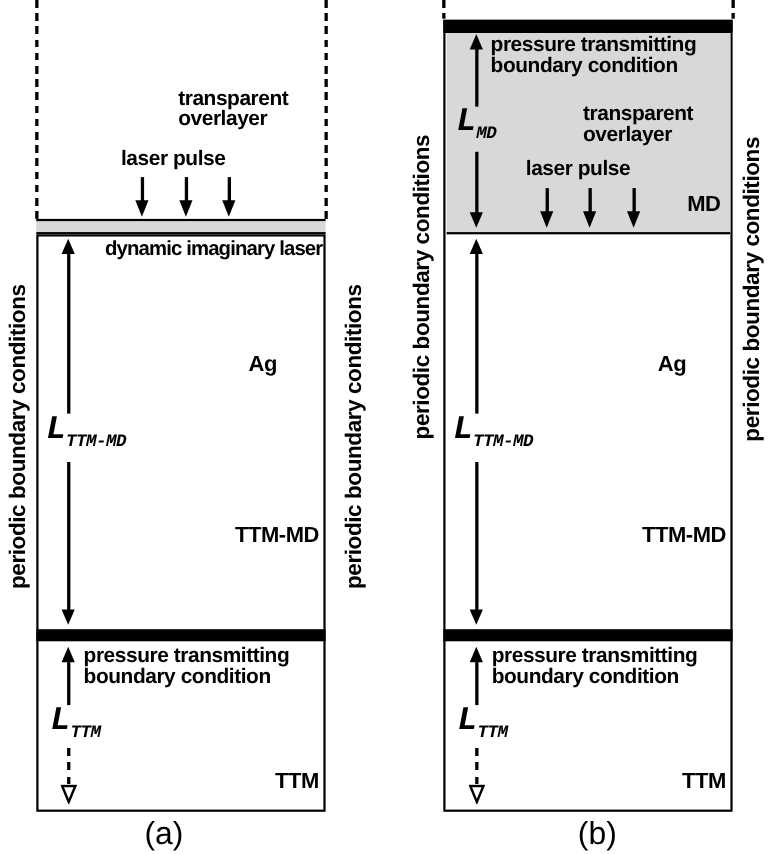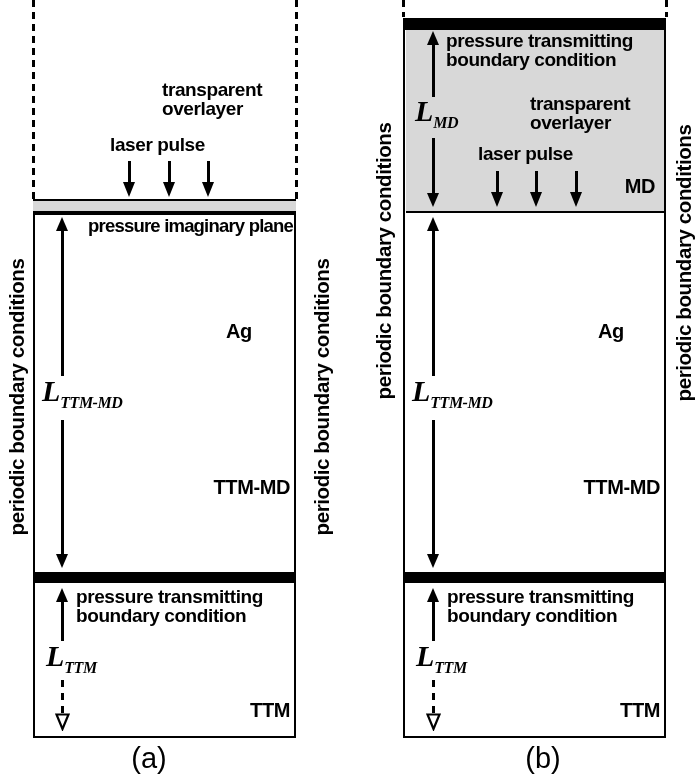--- a/index.html
+++ b/index.html
@@ -32,21 +32,21 @@
              border-right:6px solid transparent; border-bottom:14px solid #000; }
   .ah-down { position:absolute; width:0; height:0; border-left:6px solid transparent;
              border-right:6px solid transparent; border-top:14px solid #000; }
   
   .laser { position:absolute; width:13px; height:36px; }
   .laser::before { content:''; position:absolute; left:5px; top:0; width:3px; height:23px; background:var(--ink); }
   .laser::after  { content:''; position:absolute; left:0; top:21px; width:0; height:0;
                    border-left:6.5px solid transparent; border-right:6.5px solid transparent;
                    border-top:15px solid #000; }
   
-  .meas { position:absolute; font-family:Liberation Serif, serif;
+  .meas { position:absolute; font-family:Liberation Mono, monospace;
           font-style:italic; font-weight:700; font-size:30px; line-height:30px;
           color:var(--ink); white-space:nowrap; background:var(--bg); padding:0 2px; }
   .meas sub { font-size:16px; letter-spacing:-0.5px; vertical-align:-7px; }
   .cap { position:absolute; font:400 29px/32px "Liberation Sans",sans-serif;
          text-align:center; color:var(--ink); }
 </style>
 </head>
 <body>
 
 <div id="stage">
@@ -61,21 +61,21 @@
 
   <div class="blab c" style="left:110px;top:135px;width:120px">laser pulse</div>
   <div class="laser" style="left:122.5px;top:161px"></div>
   <div class="laser" style="left:162.5px;top:161px"></div>
   <div class="laser" style="left:201.5px;top:161px"></div>
 
   <div class="abs graysolid" style="left:33px;top:199px;width:263px;height:14px;box-sizing:border-box;border-top:2.5px solid #000;border-bottom:2.5px solid #000"></div>
 
   <div class="boxframe" style="left:33px;top:213px;width:263px;height:525px"></div>
 
-  <div class="blab r tight" style="right:407px;top:216px">pressure imaginary plane</div>
+  <div class="blab r tight" style="right:407px;top:216px">dynamic imaginary laser</div>
 
   <div class="ah-up" style="left:56px;top:217px"></div>
   <div class="shaft" style="left:60.5px;top:229px;height:149px"></div>
   <div class="meas" style="left:40px;top:376px"><span>L</span><sub>TTM-MD</sub></div>
   <div class="shaft" style="left:60.5px;top:420px;height:135px"></div>
   <div class="ah-down" style="left:56px;top:554px"></div>
 
   <div class="blab c" style="left:226px;top:322px;width:52px;font-size:20px">Ag</div>
   <div class="blab r" style="right:410px;top:478px;font-size:20px">TTM-MD</div>
 

